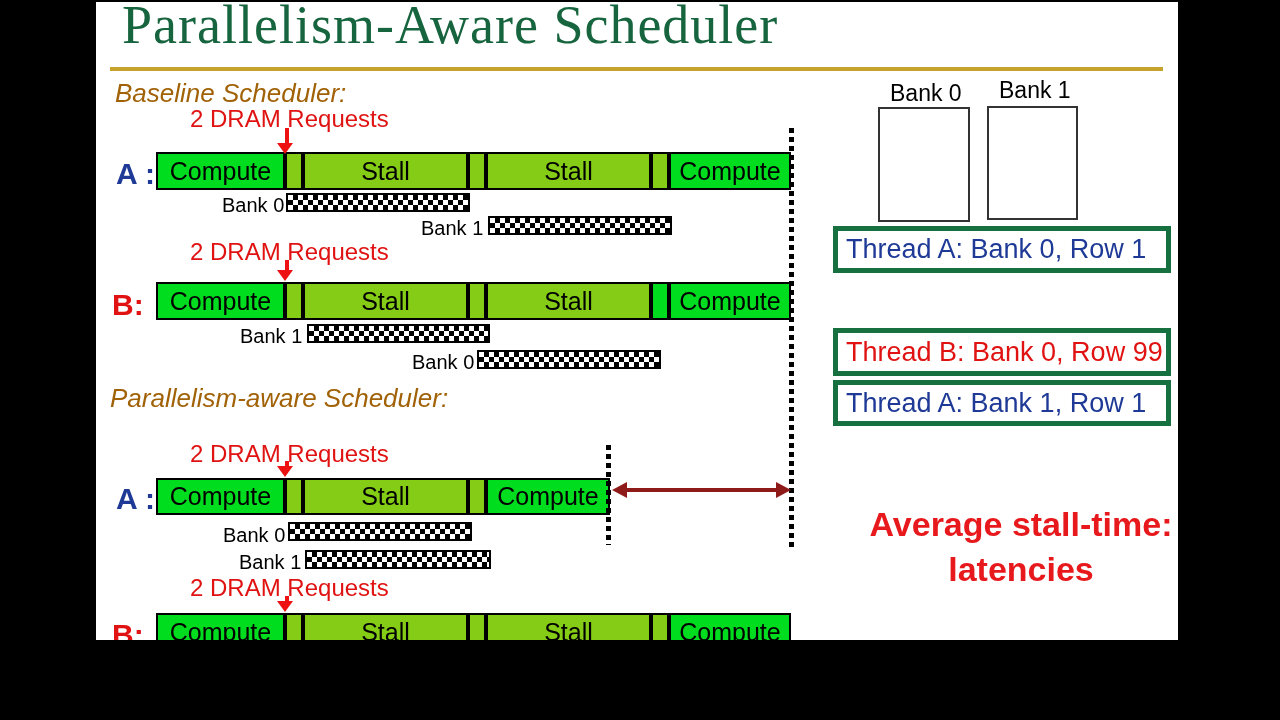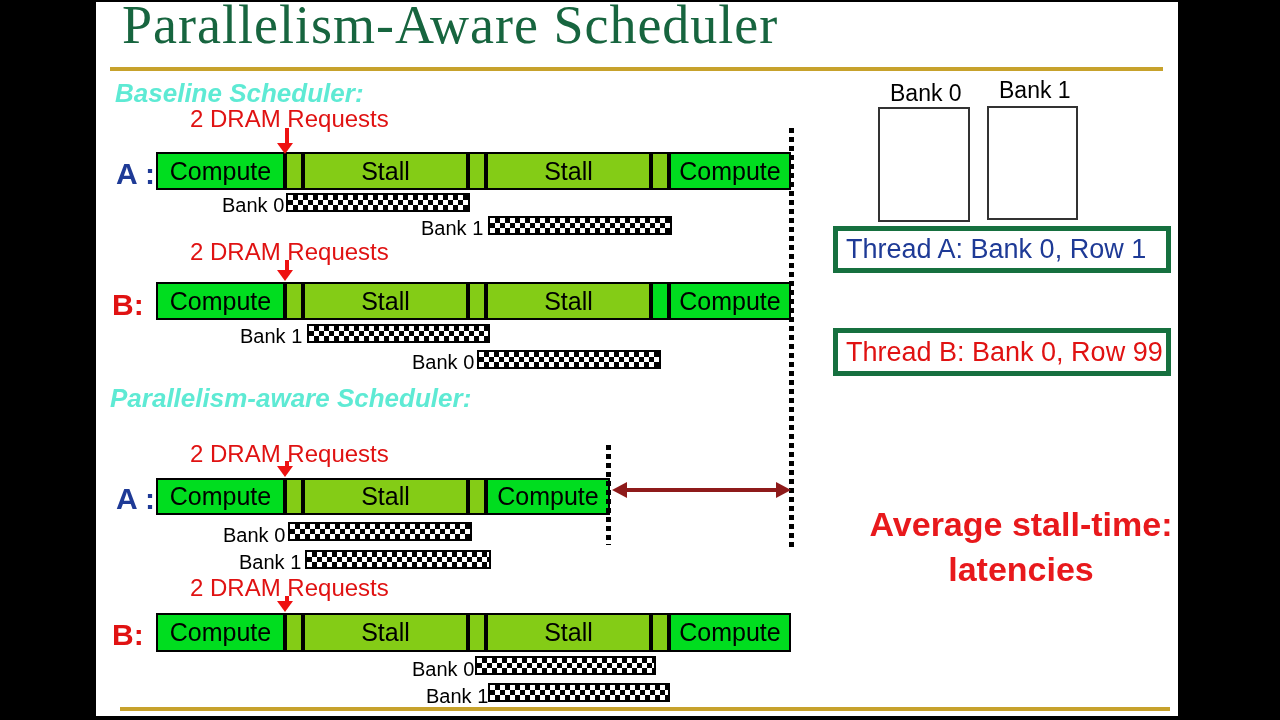--- a/index.html
+++ b/index.html
@@ -1,23 +1,23 @@
 <!DOCTYPE html>
 <html><head>
 <meta charset="utf-8">
 <style>
   html,body{margin:0;padding:0;background:#000;}
-  #canvas{position:relative;width:1280px;height:720px;background:#000;overflow:hidden;
+  #canvas{position:relative;width:1280px;height:640px;background:#000;overflow:hidden;
           font-family:"Liberation Sans",sans-serif;}
   .slide{position:absolute;left:96px;top:2px;width:1082px;height:714px;background:#fff;}
   .abs{position:absolute;}
   .title{font-family:"Liberation Serif",serif;font-size:54px;line-height:62px;color:#17653f;
          white-space:nowrap;letter-spacing:1px;}
   .goldline{background:#c7a22c;}
-  .heading{font-size:26px;font-weight:bold;font-style:italic;color:#5eead4;white-space:nowrap;}
+  .heading{font-size:26px;font-weight:normal;font-style:italic;color:#a16207;white-space:nowrap;}
   .dram-label{font-size:24px;color:#e01212;white-space:nowrap;}
   .thread-label{font-size:30px;font-weight:bold;white-space:nowrap;}
   .seg{position:absolute;box-sizing:border-box;border:2px solid #000;display:flex;
        align-items:center;justify-content:center;font-size:25px;color:#000;white-space:nowrap;}
   .seg.compute{background:#00dd1f;}
   .seg.stall{background:#84cc16;}
   .bank-strip-label{position:absolute;font-size:20px;color:#000;white-space:nowrap;}
   .checker{position:absolute;box-sizing:border-box;border:2px solid #000;height:19px;
            background-color:#fff;
            background-image:conic-gradient(#000 0 25%,#fff 0 50%,#000 0 75%,#fff 0);
@@ -129,18 +129,21 @@
   <div class="abs bank-box-label" style="left:999px;top:77px;">Bank 1</div>
   <div class="bank-box" style="left:878px;top:107px;width:92px;height:115px;"></div>
   <div class="bank-box" style="left:987px;top:106px;width:91px;height:114px;"></div>
 
   <div class="req-box navy" style="left:833px;top:226px;width:338px;height:47px;">
     <span>Thread A: Bank 0, Row 1</span>
   </div>
   <div class="req-box red" style="left:833px;top:328px;width:338px;height:48px;">
     <span>Thread B: Bank 0, Row 99</span>
   </div>
+  <div class="req-box navy" style="left:833px;top:380px;width:338px;height:46px;">
+    <span>Thread A: Bank 1, Row 1</span>
+  </div>
 
   <div class="abs avg-note" style="left:843px;top:502px;width:356px;">
     <div>Average stall-time:</div>
     <div>latencies</div>
   </div>
 </div>
 
 </body></html>

